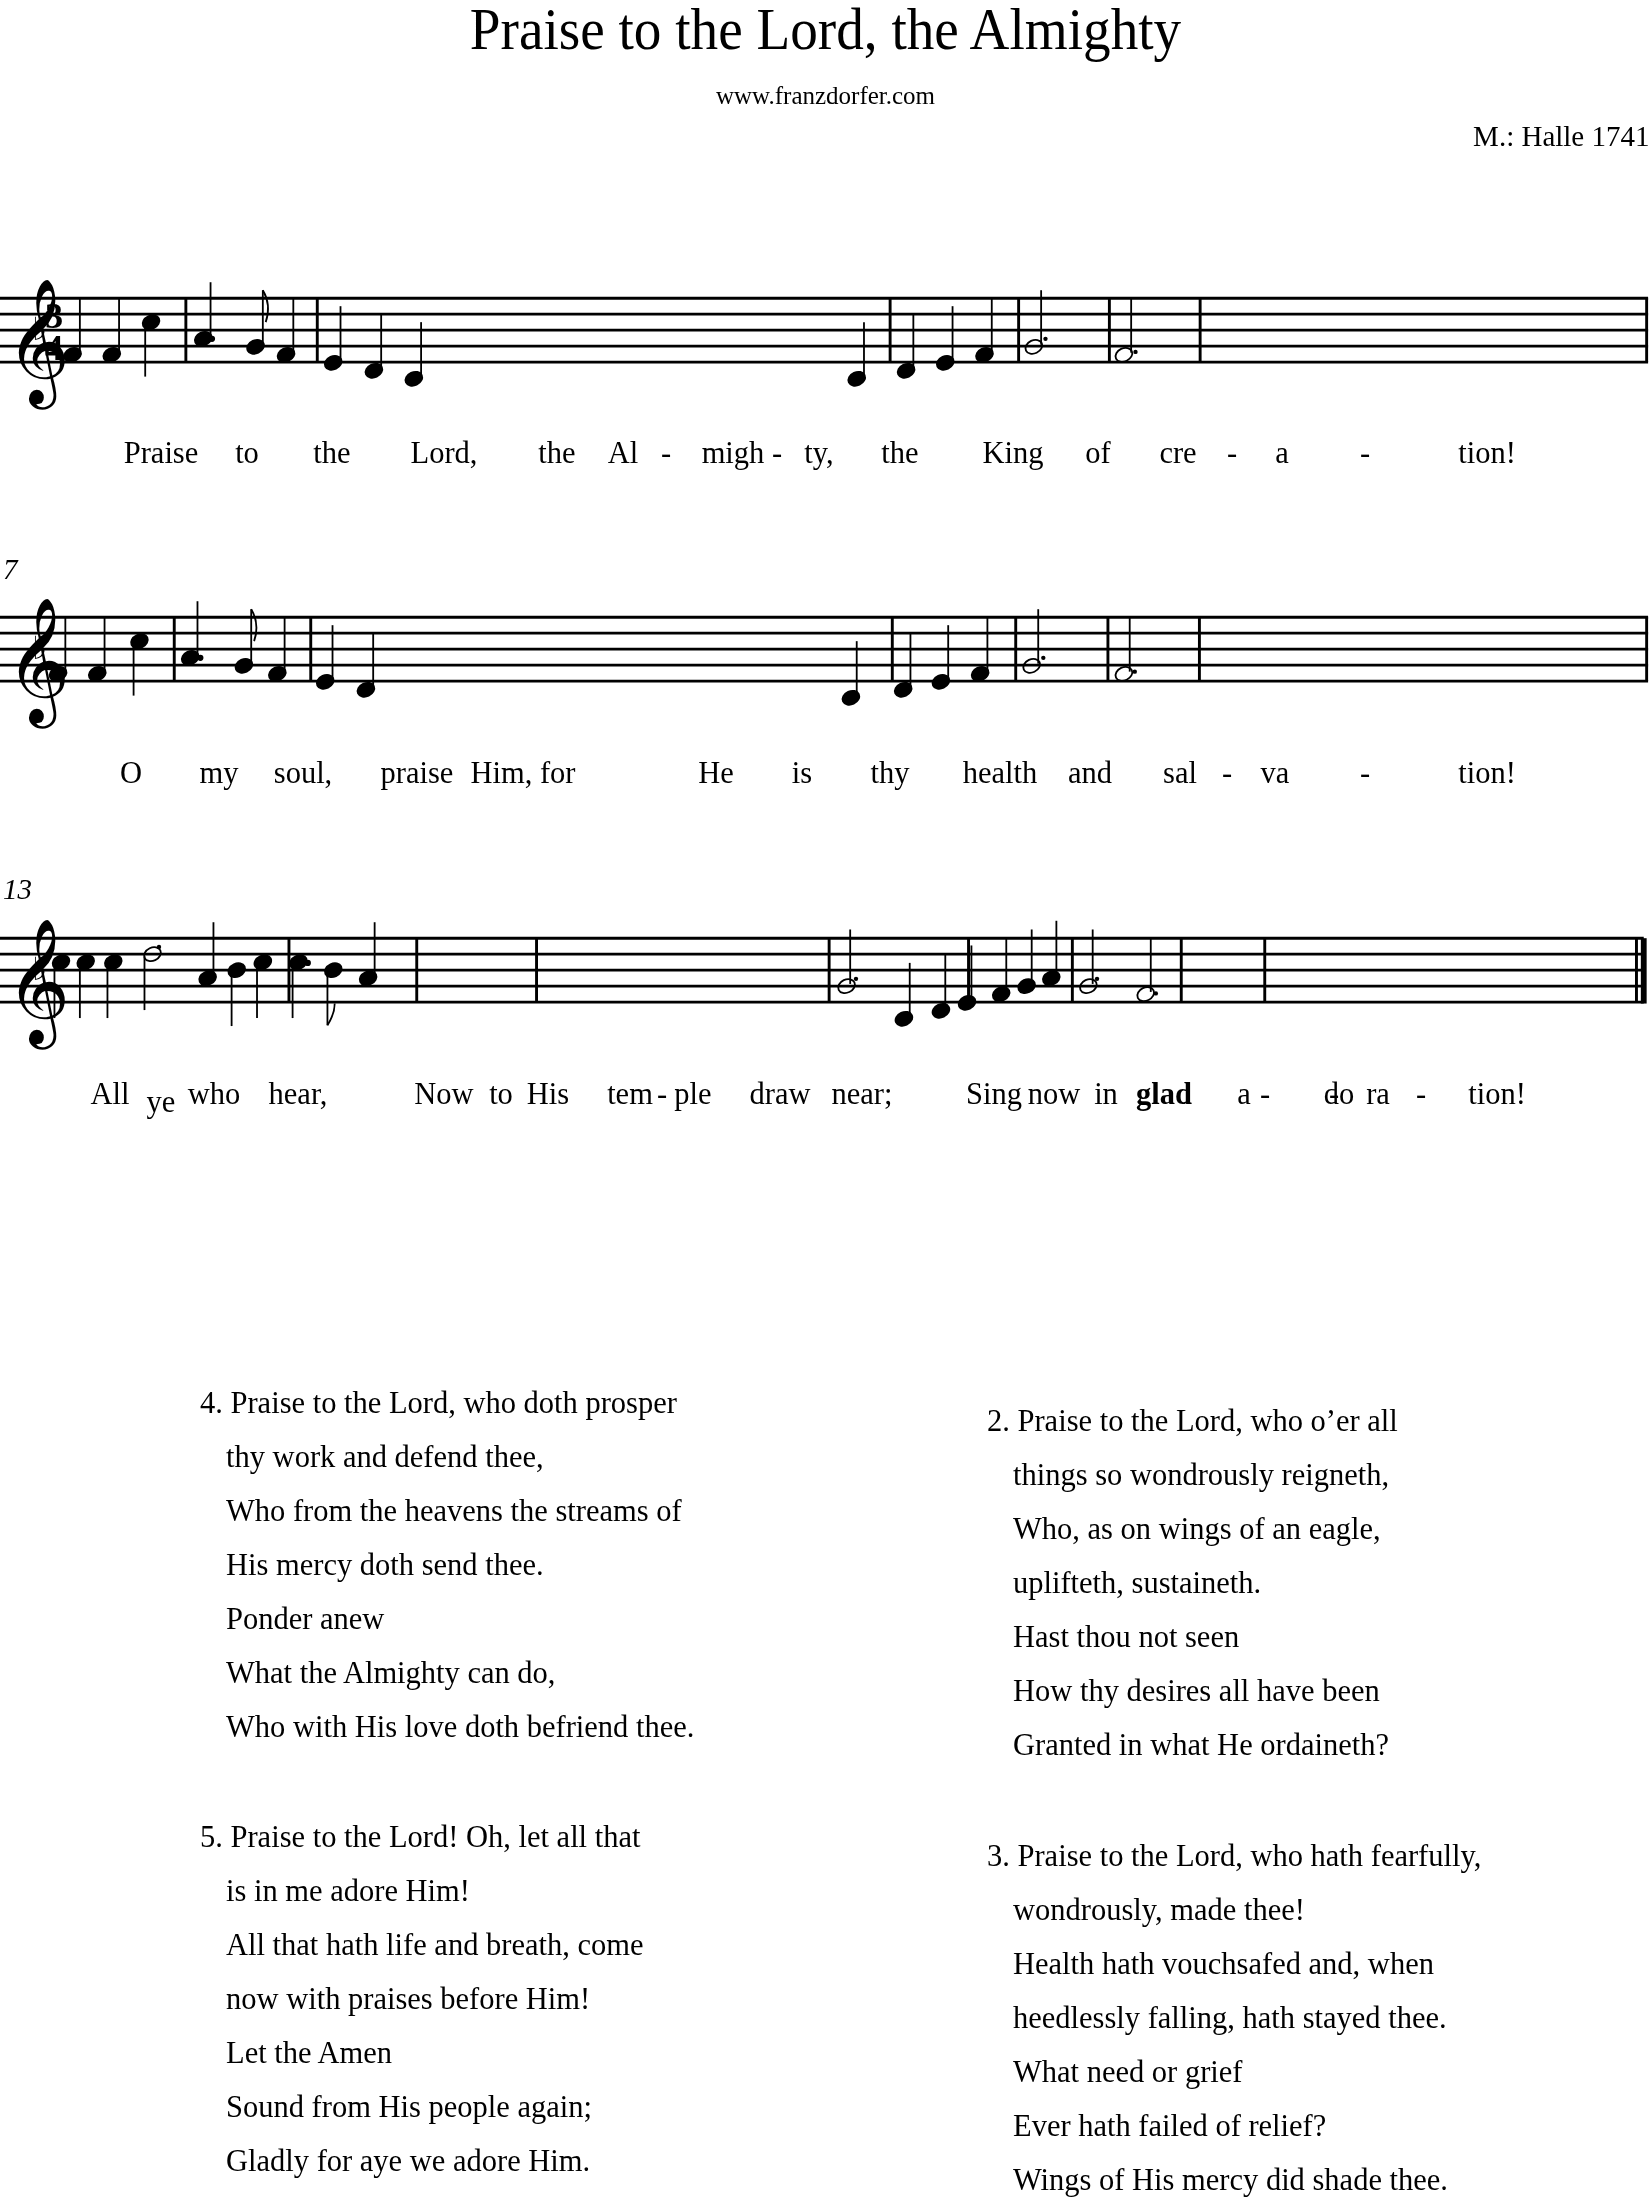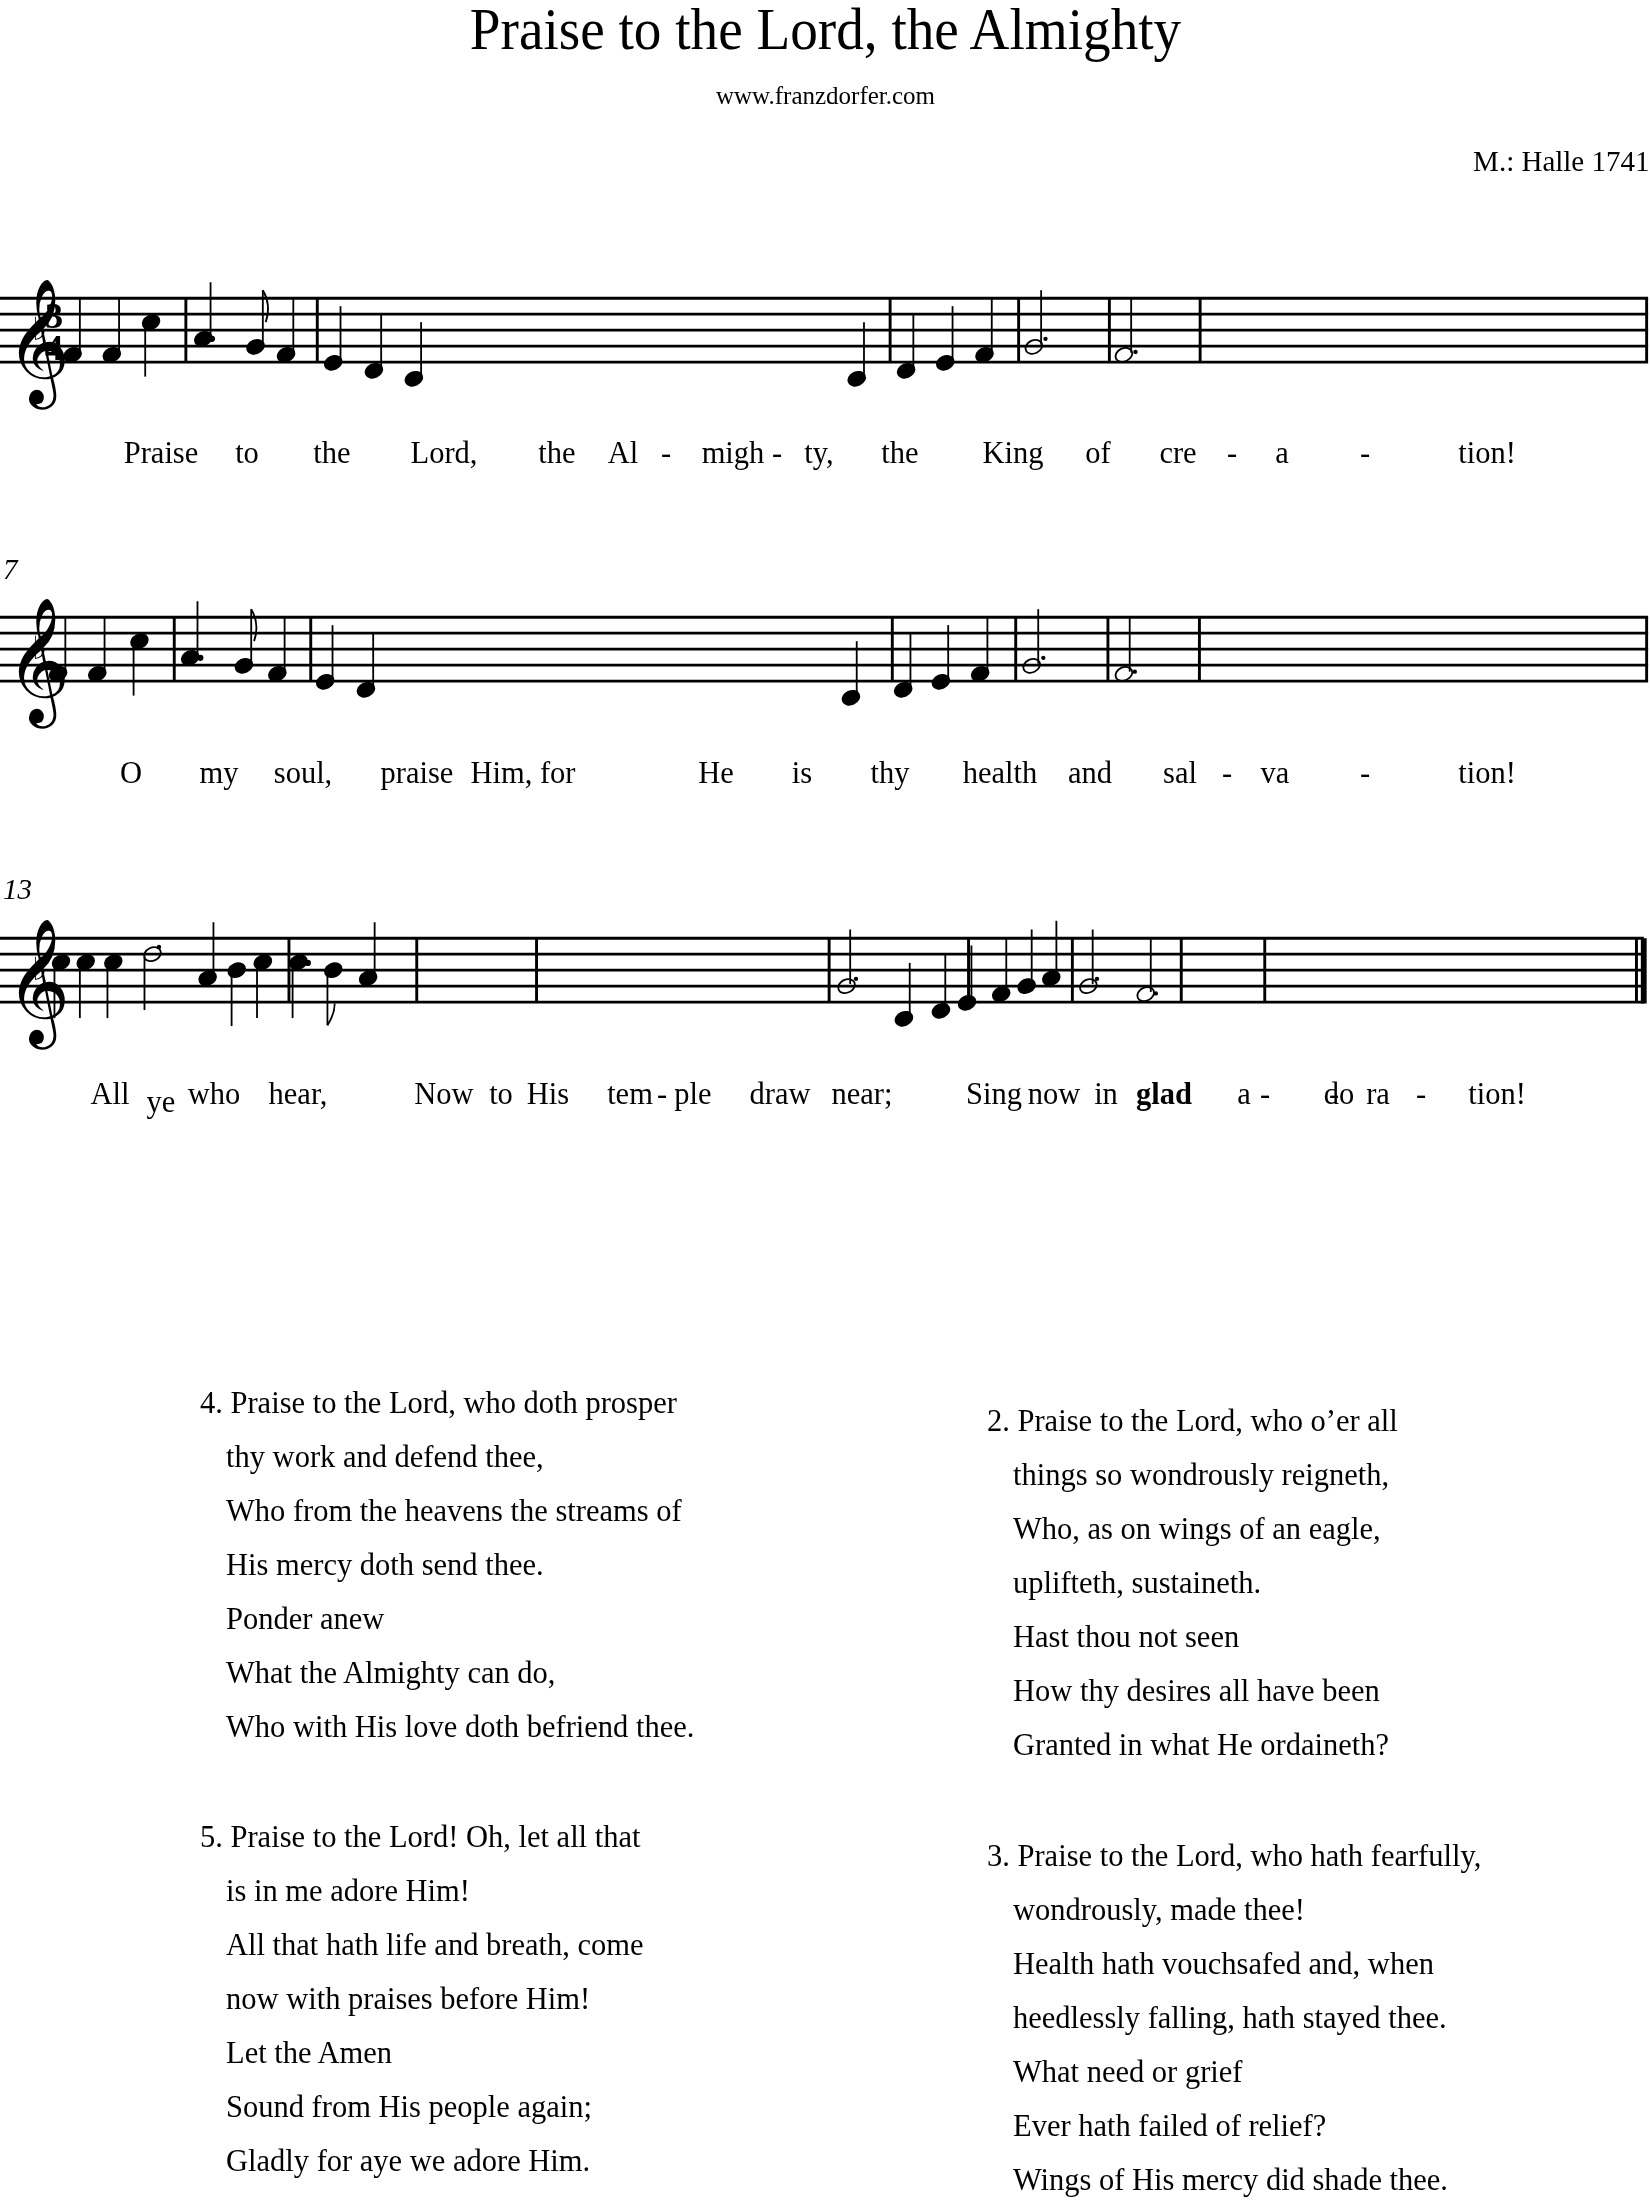--- a/index.html
+++ b/index.html
@@ -1,21 +1,21 @@
 <!DOCTYPE html>
 <html style="font-size:11.6px"><head>
 <meta charset="utf-8">
 <style>
   html, body { margin:0; padding:0; background:#ffffff; }
   body { width:1651px; height:2205px; position:relative; overflow:hidden;
          font-family:"Liberation Serif", "DejaVu Serif", serif; color:#000; }
   .abs { position:absolute; }
   #title { left:0; width:1651px; top:-1.5px; text-align:center; font-size:60px; line-height:1; transform:scaleX(0.92); transform-origin:50% 0; letter-spacing:0px; }
   #url { left:0; width:1651px; top:83px; text-align:center; font-size:25px; line-height:1; }
-  #composer { right:1.5px; top:147px; font-size:29px; line-height:1; }
+  #composer { right:1.5px; top:122px; font-size:29px; line-height:1; }
   svg.staff { position:absolute; left:0; overflow:visible; }
   .lyrics { position:absolute; font-size:30.5px; line-height:1; white-space:nowrap; }
   .syll { position:absolute; transform:translateX(-50%); }
   .mnum { position:absolute; font-style:italic; font-size:29px; line-height:1; }
   .verse { position:absolute; font-size:30.5px; line-height:54px; white-space:nowrap; }
   .verse .line { display:block; }
   .verse .line.indent { padding-left:26px; }
 </style>
 </head>
 <body>

